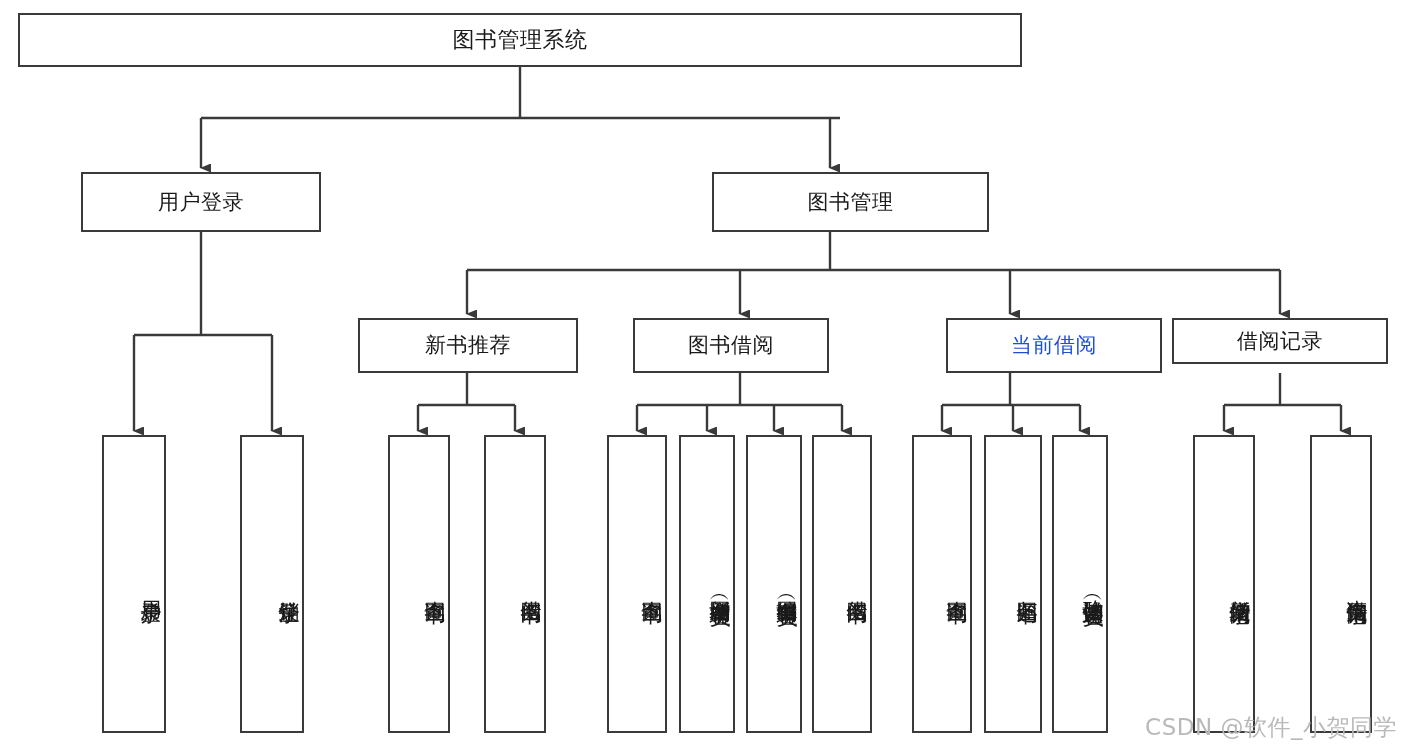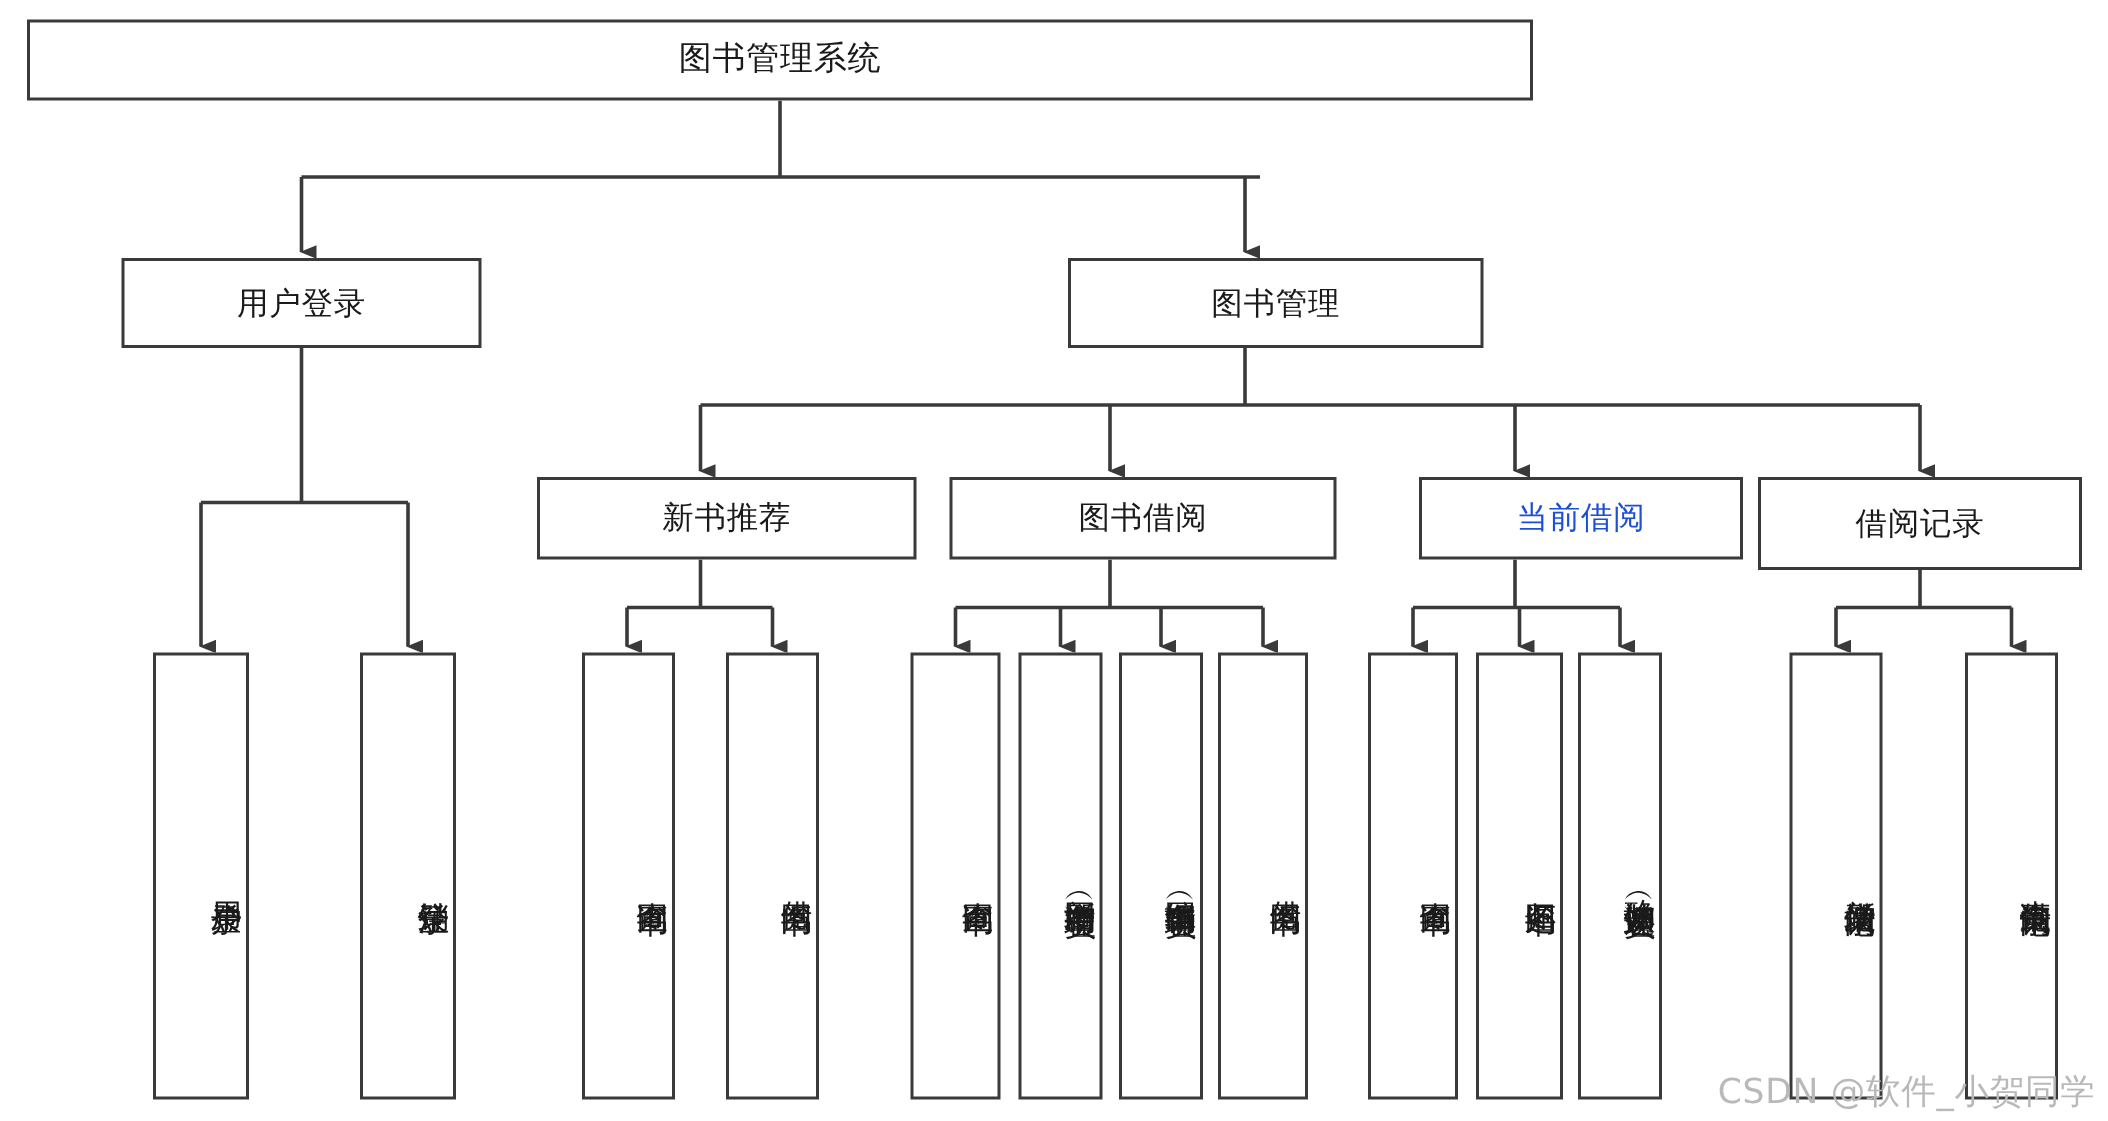--- a/index.html
+++ b/index.html
@@ -125,24 +125,24 @@
       <path d="M1224,405 L1224,431" marker-end="url(#arw)"></path>
       <path d="M1341,405 L1341,431" marker-end="url(#arw)"></path>
     </g>
   </svg>
 
   <div class="node root horiz" id="node-root" style="left: 18px; top: 13px; width: 1004px; height: 54px; border-color: rgb(58, 58, 58); background: rgb(255, 255, 255); color: rgb(26, 26, 26);">图书管理系统</div>
 
   <div class="node horiz" id="node-l2-0" style="left: 81px; top: 172px; width: 240px; height: 60px; border-color: rgb(58, 58, 58); background: rgb(255, 255, 255); color: rgb(26, 26, 26);">用户登录</div>
   <div class="node horiz" id="node-l2-1" style="left: 712px; top: 172px; width: 277px; height: 60px; border-color: rgb(58, 58, 58); background: rgb(255, 255, 255); color: rgb(26, 26, 26);">图书管理</div>
 
-  <div class="node horiz" id="node-l3-0" style="left: 358px; top: 318px; width: 253px; height: 55px; border-color: rgb(58, 58, 58); background: rgb(255, 255, 255); color: rgb(26, 26, 26);">新书推荐</div>
-  <div class="node horiz" id="node-l3-1" style="left: 633px; top: 318px; width: 258px; height: 55px; border-color: rgb(58, 58, 58); background: rgb(255, 255, 255); color: rgb(26, 26, 26);">图书借阅</div>
+  <div class="node horiz" id="node-l3-0" style="left: 358px; top: 318px; width: 220px; height: 55px; border-color: rgb(58, 58, 58); background: rgb(255, 255, 255); color: rgb(26, 26, 26);">新书推荐</div>
+  <div class="node horiz" id="node-l3-1" style="left: 633px; top: 318px; width: 196px; height: 55px; border-color: rgb(58, 58, 58); background: rgb(255, 255, 255); color: rgb(26, 26, 26);">图书借阅</div>
   <div class="node horiz" id="node-l3-2" style="left: 902px; top: 318px; width: 216px; height: 55px; border-color: rgb(58, 58, 58); background: rgb(255, 255, 255); color: #1d4ed8; margin-left: 44px;">当前借阅</div>
-  <div class="node horiz" id="node-l3-3" style="left: 1172px; top: 318px; width: 216px; height: 62px; border-color: rgb(58, 58, 58); background: rgb(255, 255, 255); color: rgb(26, 26, 26);">借阅记录</div>
+  <div class="node horiz" id="node-l3-3" style="left: 1172px; top: 318px; width: 216px; height: 46px; border-color: rgb(58, 58, 58); background: rgb(255, 255, 255); color: rgb(26, 26, 26);">借阅记录</div>
 
   <div class="node leaf" id="node-leaf-0" style="left: 102px; top: 435px; width: 64px; height: 298px; border-color: rgb(58, 58, 58); background: rgb(255, 255, 255); color: rgb(26, 26, 26);">
     <span class="vtext">用户登录</span>
   </div>
   <div class="node leaf" id="node-leaf-1" style="left: 240px; top: 435px; width: 64px; height: 298px; border-color: rgb(58, 58, 58); background: rgb(255, 255, 255); color: rgb(26, 26, 26);">
     <span class="vtext">注销登录</span>
   </div>
   <div class="node leaf" id="node-leaf-2" style="left: 388px; top: 435px; width: 62px; height: 298px; border-color: rgb(58, 58, 58); background: rgb(255, 255, 255); color: rgb(26, 26, 26);">
     <span class="vtext">查询图书</span>
   </div>

